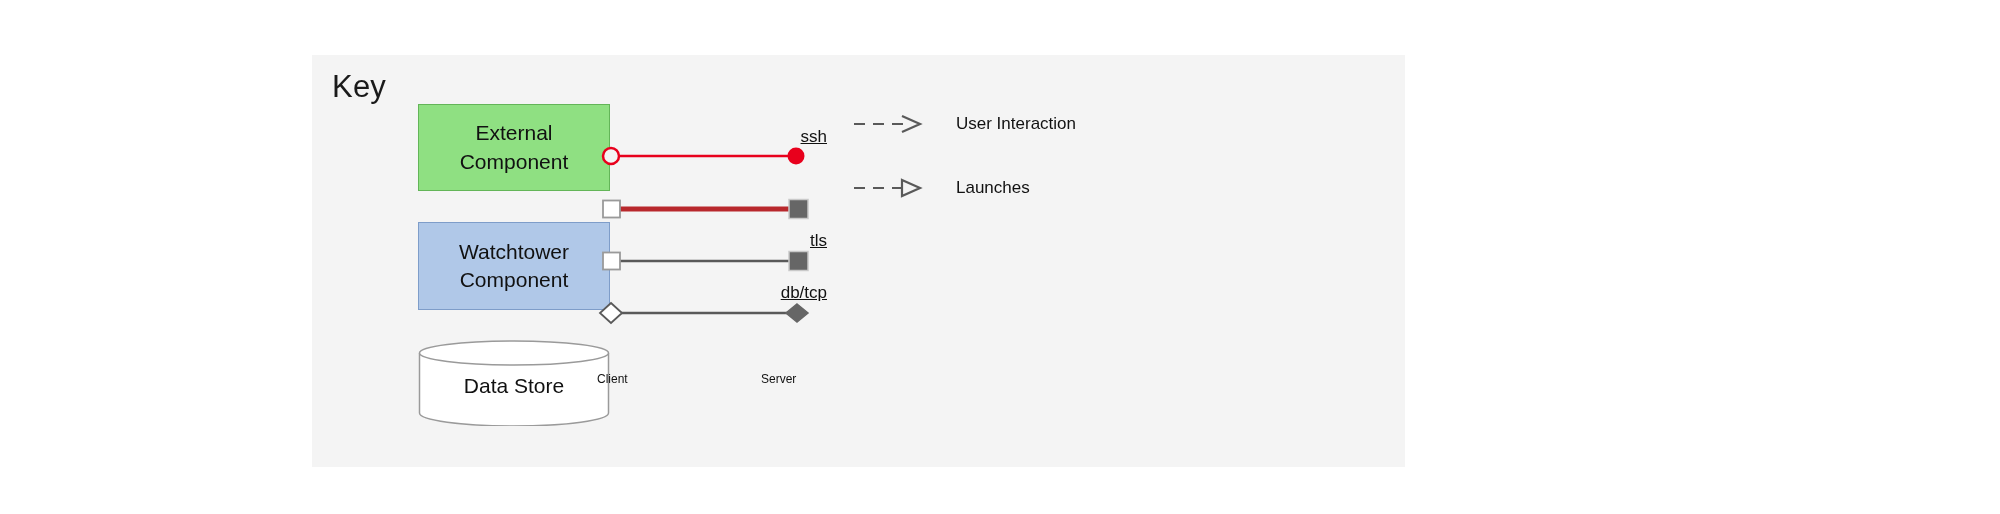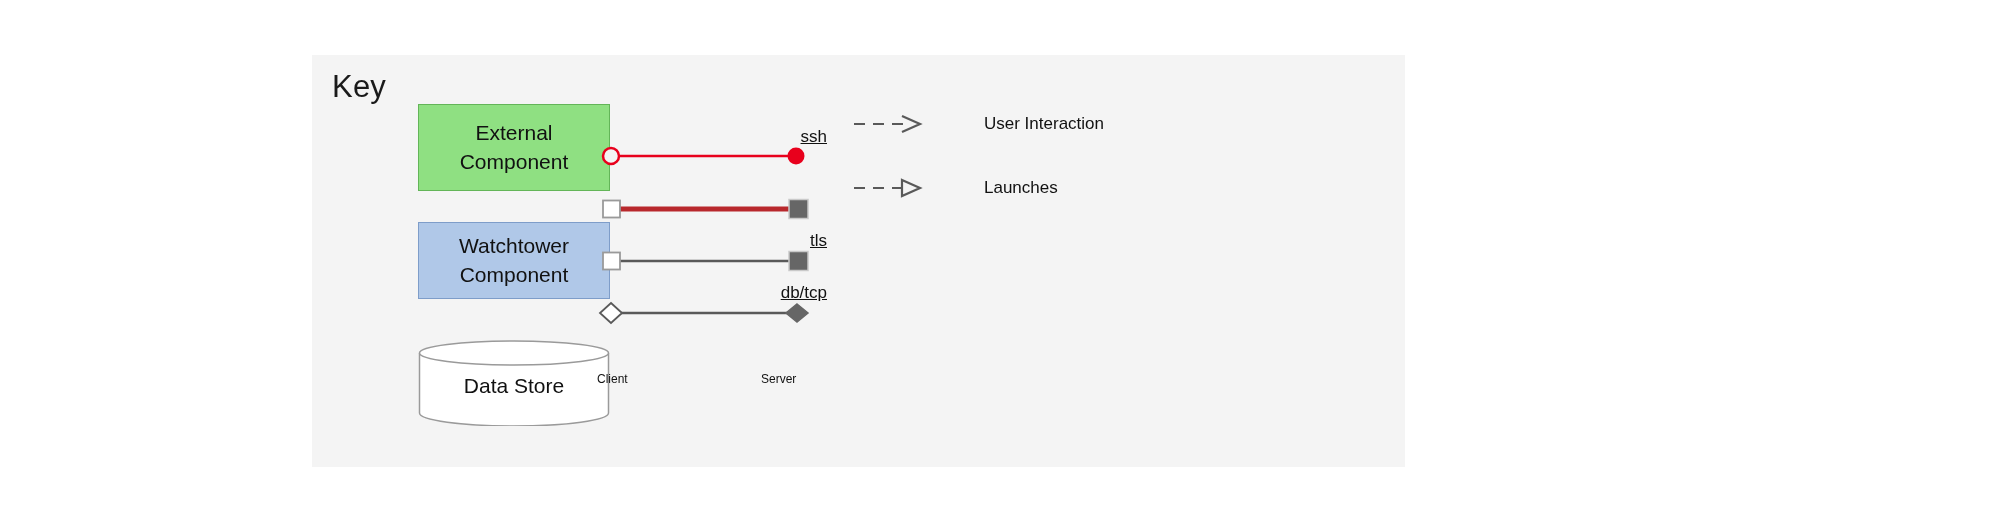--- a/index.html
+++ b/index.html
@@ -52,21 +52,21 @@
     top: 49px;
     width: 192px;
     height: 87px;
     background: #8FE082;
     border: 1.5px solid #63b558;
   }
   #box-watchtower {
     left: 106px;
     top: 167px;
     width: 192px;
-    height: 77px;
+    height: 88px;
     background: #B0C8E8;
     border: 1.5px solid #7e9dc9;
   }
 
   #datastore {
     position: absolute;
     left: 106px;
     top: 285px;
     width: 192px;
     height: 86px;
@@ -148,21 +148,20 @@
     width: 330px;
     height: 140px;
   }
   .arrow-row {
     position: absolute;
     left: 0;
     width: 330px;
     height: 30px;
     display: flex;
     align-items: center;
-    gap: 28px;
   }
   .arrow-svg {
     flex: 0 0 auto;
     width: 78px;
     height: 22px;
   }
   .arrow-text {
     margin-left: 26px;
     font-size: 17px;
     color: #111111;

